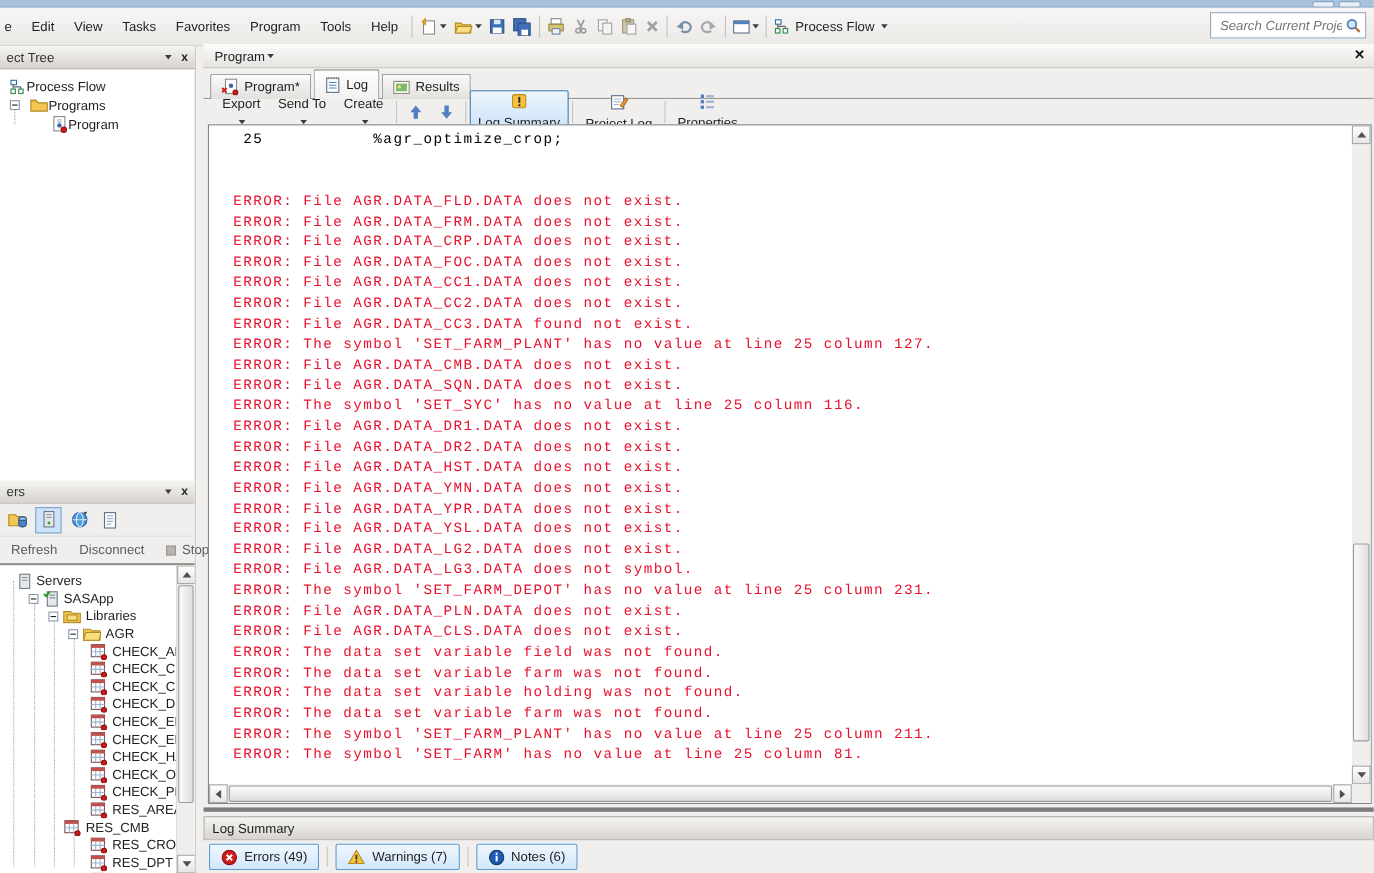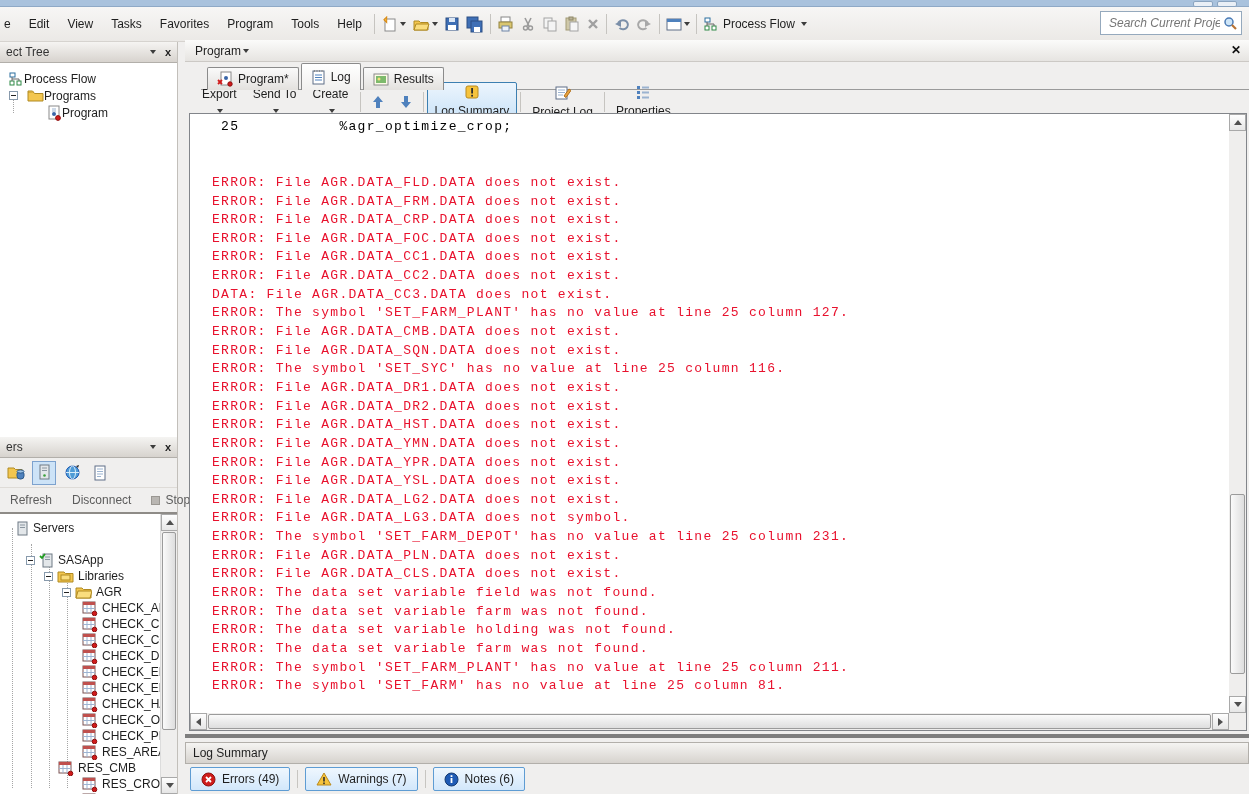--- a/index.html
+++ b/index.html
@@ -57,21 +57,21 @@
   .arr.lf{border-right:5px solid #4f4f4f;margin-left:-4px;}
   .arr.rt{border-left:5px solid #4f4f4f;margin-right:-4px;}
   .thumb{position:absolute;left:1px;right:1px;background:linear-gradient(90deg,#fafafa,#dedede);
          border:1px solid #9b9b9b;border-radius:2px;}
 
   
   .doc{position:absolute;left:185px;top:40px;width:1064px;height:754px;}
   .doc-head{position:absolute;left:0;top:0;right:0;height:22px;background:linear-gradient(#fbfbfa,#e6e4e1);
             border-bottom:1px solid #ccc9c5;display:flex;align-items:center;padding:0 10px;}
   .doc-x{position:absolute;right:8px;top:3px;font-weight:bold;font-size:12px;color:#111;}
-  .tabs{position:absolute;left:16px;top:22px;right:0;height:28px;display:flex;align-items:flex-end;padding-left:6px;}
+  .tabs{position:absolute;left:0;top:22px;right:0;height:28px;display:flex;align-items:flex-end;padding-left:6px;}
   .tabs::after{content:"";position:absolute;left:0;right:0;bottom:0;height:1px;background:#9a9a9a;}
   .tab{height:23px;display:flex;align-items:center;gap:5px;padding:0 9px;margin-right:2px;
        border:1px solid #8b8b8b;border-bottom:none;border-radius:2px 2px 0 0;
        background:linear-gradient(#fafafa,#e3e1de);position:relative;z-index:1;}
   .tab.active{height:27px;background:linear-gradient(#ffffff,#f1f0ee);z-index:3;}
   .doc-toolbar{position:absolute;left:0;top:50px;right:0;height:23px;display:flex;align-items:center;padding-left:9px;}
   .dtb{display:flex;align-items:center;gap:5px;padding:2px 7px;border:1px solid transparent;border-radius:2px;flex-direction:column;}
   .dtb.hl{border:1px solid #3c7fb1;background:linear-gradient(#ecf5fd,#c9e2f8);}
 
   
@@ -321,21 +321,21 @@
       <div class="dotv" style="left:67px;top:62px;height:212px;"></div>
       <div style="position:relative;padding-top:6px;">
         <div class="trow" style="padding-left:16px;">
           <svg width="13" height="15" viewBox="0 0 13 15">
             <rect x="2" y="1" width="9" height="13" fill="#e3e7ea" stroke="#6f7a85"></rect>
             <line x1="4" y1="4" x2="9" y2="4" stroke="#8a95a0"></line>
               <line x1="4" y1="6.5" x2="9" y2="6.5" stroke="#8a95a0"></line>
           </svg>
           <span class="lbl">Servers</span>
         </div>
-        <div class="trow" style="padding-left:26px;margin-top:16px;">
+        <div class="trow" style="padding-left:26px;">
           <span class="exp"></span>
           <svg width="15" height="15" viewBox="0 0 15 15" style="margin-left:4px;">
             <rect x="4" y="1" width="9" height="13" fill="#e3e7ea" stroke="#6f7a85"></rect>
             <line x1="6" y1="4" x2="11" y2="4" stroke="#8a95a0"></line>
               <line x1="6" y1="6.5" x2="11" y2="6.5" stroke="#8a95a0"></line>
             <path d="M1 3 l2 2 3 -4" stroke="#1f9e1f" stroke-width="1.8" fill="none"></path>
           </svg>
           <span class="lbl">SASApp</span>
         </div>
         <div class="trow" style="padding-left:44px;">
@@ -617,21 +617,21 @@
       <div class="log-content">
         <div class="log-line code"> 25           %agr_optimize_crop;</div>
           <div class="log-line code"></div>
           <div class="log-line code"></div>
           <div class="log-line error">ERROR: File AGR.DATA_FLD.DATA does not exist.</div>
           <div class="log-line error">ERROR: File AGR.DATA_FRM.DATA does not exist.</div>
           <div class="log-line error">ERROR: File AGR.DATA_CRP.DATA does not exist.</div>
           <div class="log-line error">ERROR: File AGR.DATA_FOC.DATA does not exist.</div>
           <div class="log-line error">ERROR: File AGR.DATA_CC1.DATA does not exist.</div>
           <div class="log-line error">ERROR: File AGR.DATA_CC2.DATA does not exist.</div>
-          <div class="log-line error">DATA: File AGR.DATA_CC3.DATA does not exist.</div>
+          <div class="log-line error">ERROR: File AGR.DATA_CC3.DATA found not exist.</div>
           <div class="log-line error">ERROR: The symbol 'SET_FARM_PLANT' has no value at line 25 column 127.</div>
           <div class="log-line error">ERROR: File AGR.DATA_CMB.DATA does not exist.</div>
           <div class="log-line error">ERROR: File AGR.DATA_SQN.DATA does not exist.</div>
           <div class="log-line error">ERROR: The symbol 'SET_SYC' has no value at line 25 column 116.</div>
           <div class="log-line error">ERROR: File AGR.DATA_DR1.DATA does not exist.</div>
           <div class="log-line error">ERROR: File AGR.DATA_DR2.DATA does not exist.</div>
           <div class="log-line error">ERROR: File AGR.DATA_HST.DATA does not exist.</div>
           <div class="log-line error">ERROR: File AGR.DATA_YMN.DATA does not exist.</div>
           <div class="log-line error">ERROR: File AGR.DATA_YPR.DATA does not exist.</div>
           <div class="log-line error">ERROR: File AGR.DATA_YSL.DATA does not exist.</div>

